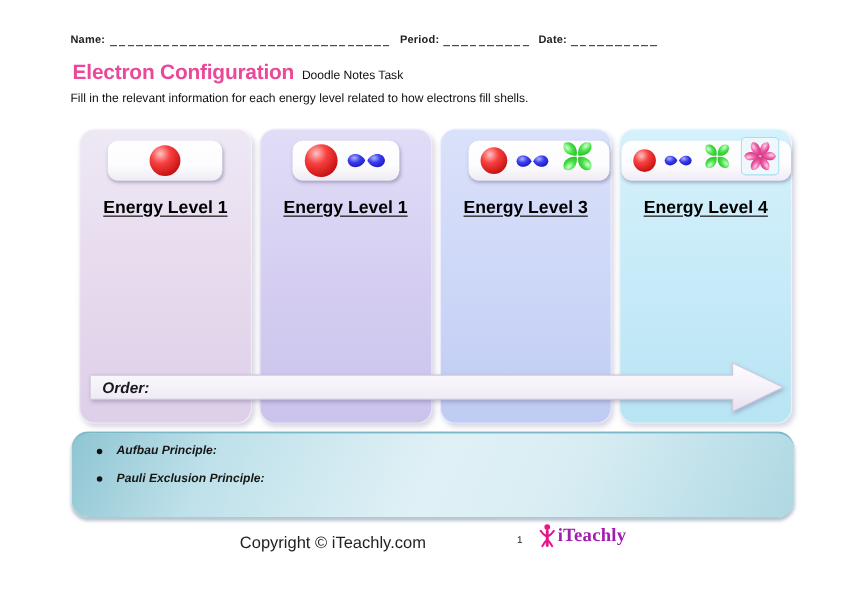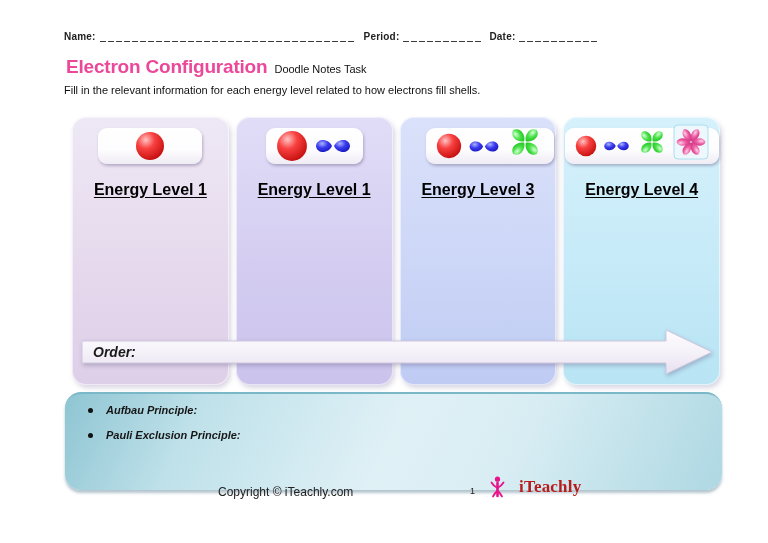--- a/index.html
+++ b/index.html
@@ -55,37 +55,37 @@
   }
   
   .order-arrow { position:absolute; left:10px; top:212px; width:632px; height:46px;
     filter:drop-shadow(1px 2px 2px rgba(90,80,120,.35)); }
   .order-label {
     position:absolute; left:21px; top:227px; font-size:14px; font-weight:bold;
     font-style:italic; color:#1a1a1a; z-index:2;
   }
   
   .principles-box {
-    position:absolute; left:65px; top:392px; width:657px; height:98px;
+    position:absolute; left:65px; top:392px; width:657px; height:78px;
     border-radius:16px;
     background:linear-gradient(115deg,#8ec5d2 0%,#bfe1ea 20%,#e0f1f6 50%,#d8edf3 68%,#aed8e3 100%);
     border-top:2px solid #7ab8c8;
     box-shadow:0 3px 3px rgba(120,150,165,.55);
     padding:10px 0 0 23px;
   }
   .principle-item { display:flex; align-items:flex-start; margin-bottom:12.5px; }
   .bullet-dot { width:5px; height:5px; border-radius:50%; background:#111; margin:4px 13px 0 0; flex:none; }
   .principle-text { font-size:11px; font-weight:bold; font-style:italic; color:#161616; }
   
-  .copyright { position:absolute; left:218px; top:485px; font-size:12px; color:#222; }
+  .copyright { position:absolute; left:218px; top:485px; font-size:15px; color:#222; }
   .page-number { position:absolute; left:470px; top:486px; font-size:9px; color:#222; }
   .brand-logo { position:absolute; left:490px; top:476px; display:flex; align-items:center; }
   .brand-text {
     font-family:"Liberation Serif", serif; font-size:17px; font-weight:bold;
-    color:#b91c1c; margin-left:14px; letter-spacing:.2px;
+    color:#a21caf; margin-left:2px; letter-spacing:.2px;
   }
   .hidden-defs { position:absolute; width:0; height:0; overflow:hidden; }
 </style>
 </head>
 <body>
 
 <svg class="hidden-defs" aria-hidden="true">
   <defs>
     <radialGradient id="grad-s" cx="35%" cy="28%" r="80%">
       <stop offset="0%" stop-color="#ffc4c4"></stop>

